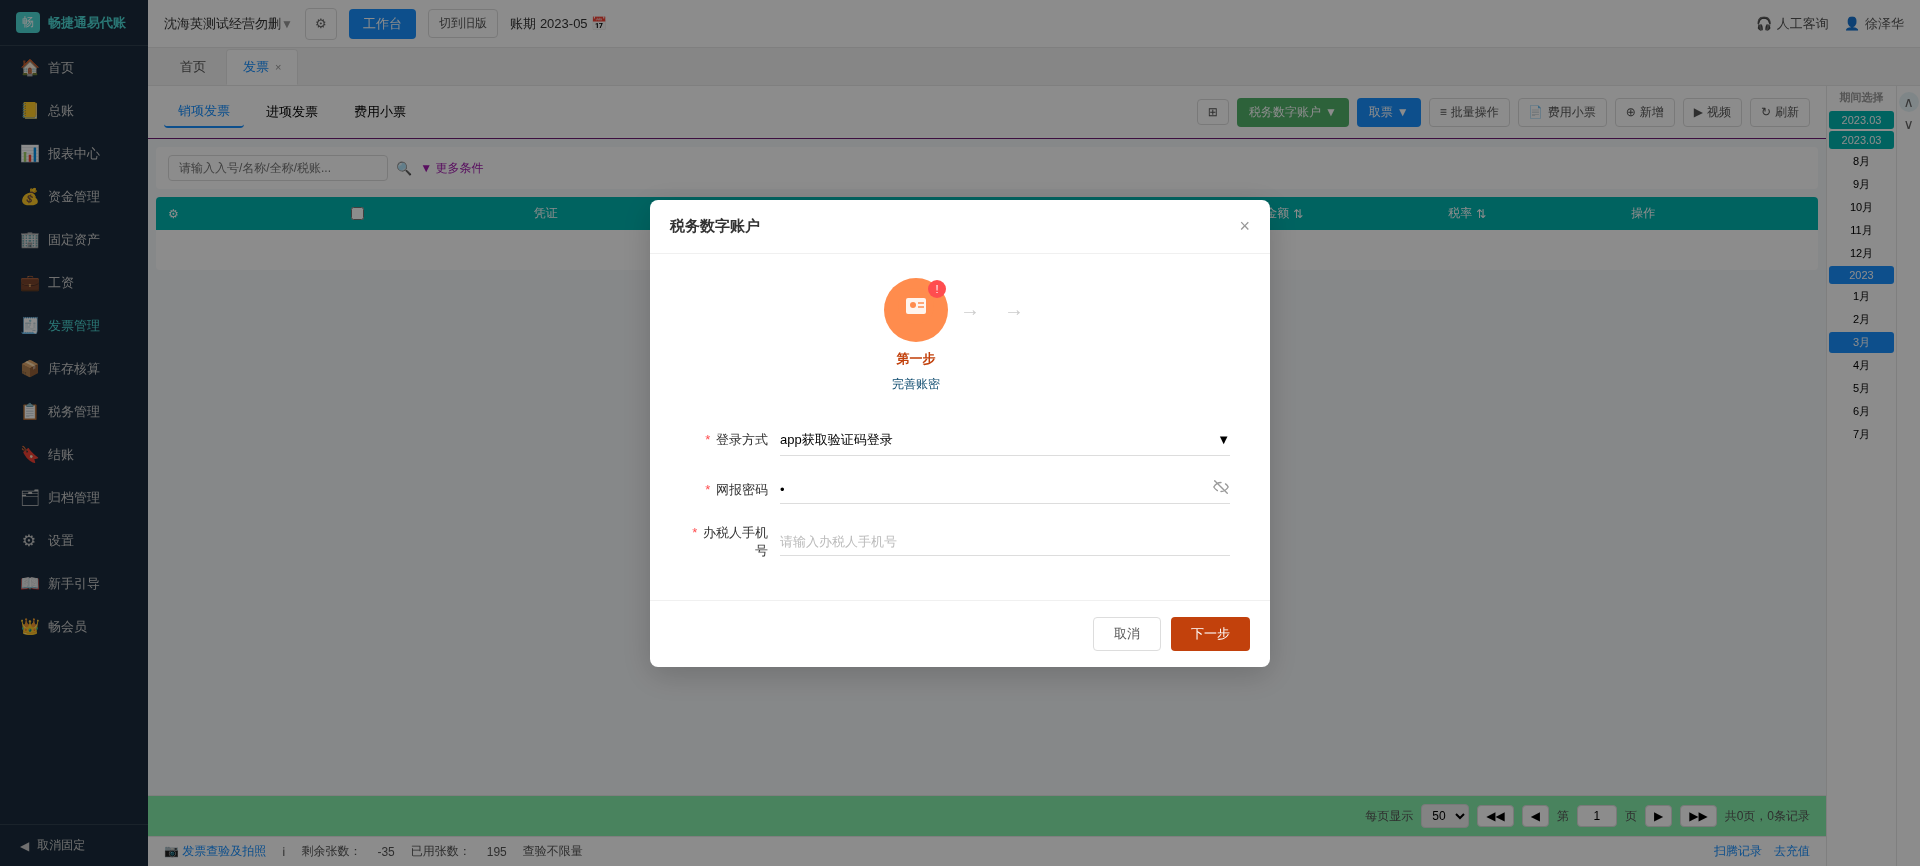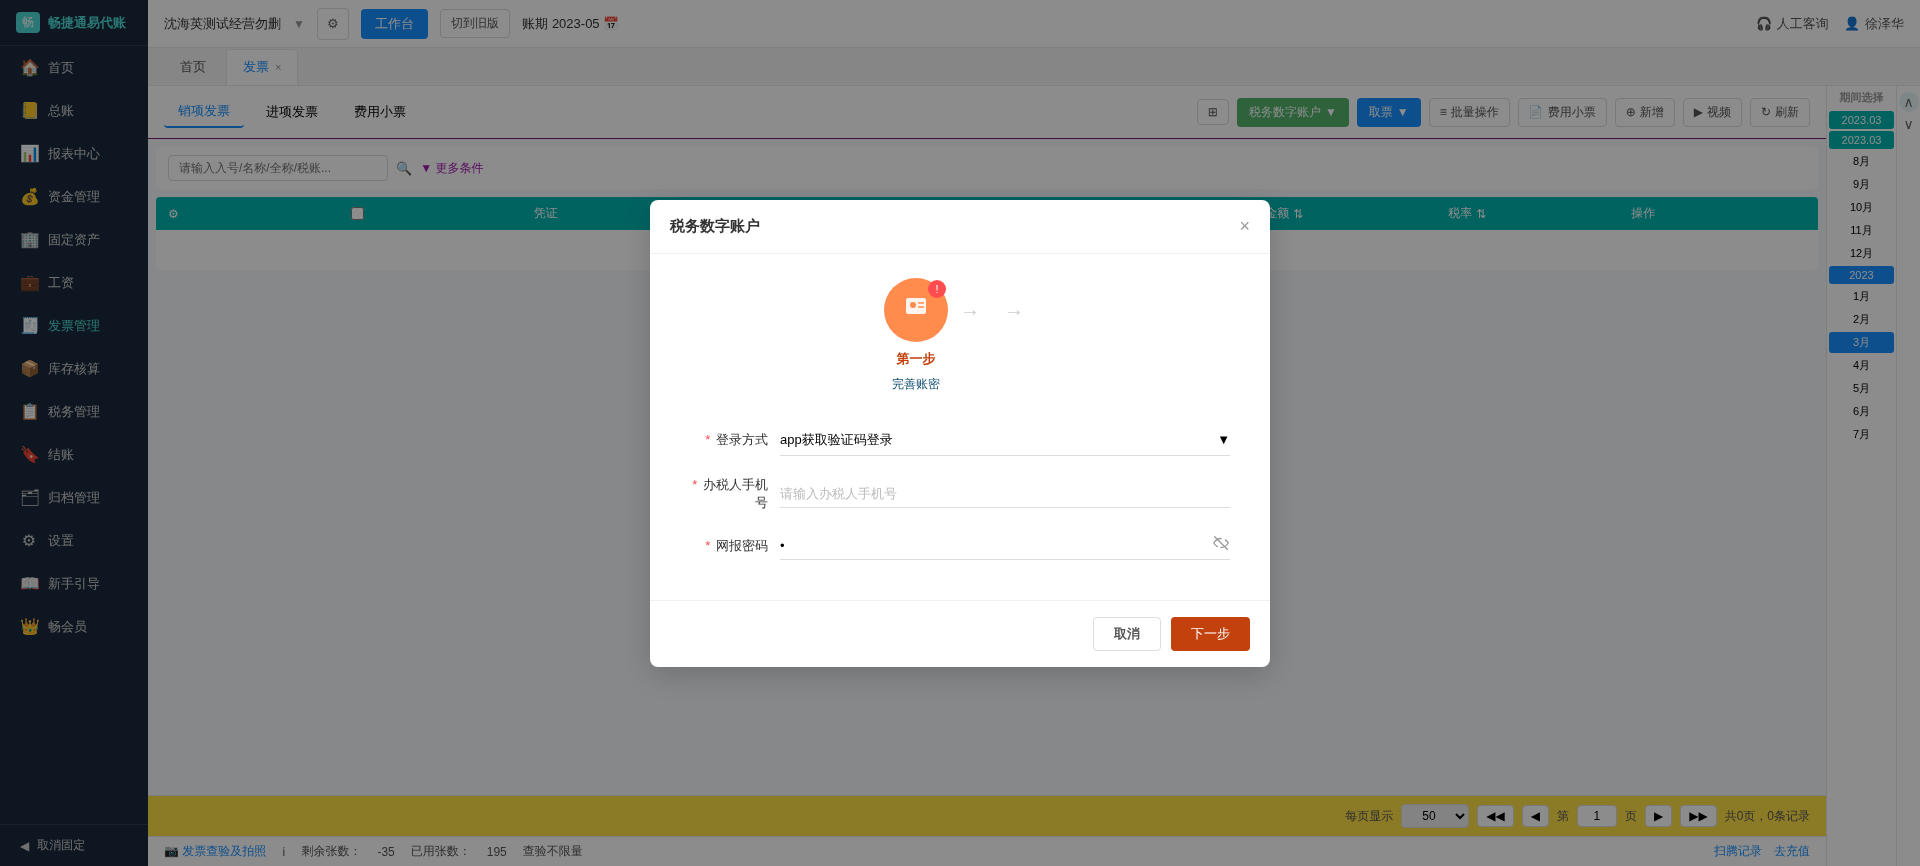--- a/index.html
+++ b/index.html
@@ -15,21 +15,21 @@
     .sidebar-item { display: flex; align-items: center; gap: 10px; padding: 12px 20px; cursor: pointer; color: #ccc; font-size: 13px; transition: background 0.2s; }
     .sidebar-item.active { color: #4dd9d5; }
     .sidebar-item .icon { font-size: 16px; width: 18px; text-align: center; }
     .sidebar-footer { padding: 12px 20px; border-top: 1px solid rgba(255,255,255,0.1); display: flex; align-items: center; gap: 8px; color: #ccc; font-size: 12px; cursor: pointer; }
 
     
     .main-area { flex: 1; display: flex; flex-direction: column; overflow: hidden; position: relative; }
 
     
     .top-header { height: 48px; background: #fff; display: flex; align-items: center; padding: 0 16px; border-bottom: 1px solid #e8e8e8; gap: 12px; z-index: 10; }
-    .company-selector { display: flex; align-items: center; gap: 12px; cursor: pointer; font-size: 13px; color: #333; }
+    .company-selector { display: flex; align-items: center; gap: 0; cursor: pointer; font-size: 13px; color: #333; }
     .company-selector .chevron { color: #999; font-size: 12px; }
     .header-icon-btn { width: 32px; height: 32px; border: 1px solid #ddd; border-radius: 4px; display: flex; align-items: center; justify-content: center; cursor: pointer; color: #666; background: #fff; }
     .workbench-btn { background: #1890ff; color: #fff; border: none; border-radius: 4px; padding: 6px 14px; cursor: pointer; font-size: 13px; }
     .switch-btn { background: #fff; border: 1px solid #ddd; border-radius: 4px; padding: 5px 10px; cursor: pointer; font-size: 12px; color: #555; }
     .period-text { font-size: 13px; color: #333; display: flex; align-items: center; gap: 4px; }
     .header-right { margin-left: auto; display: flex; align-items: center; gap: 16px; }
     .header-right-item { display: flex; align-items: center; gap: 4px; color: #555; cursor: pointer; font-size: 13px; }
 
     
     .page-tabs { background: #f5f5f5; border-bottom: 1px solid #e8e8e8; display: flex; align-items: center; padding: 0 16px; height: 38px; }
@@ -59,22 +59,22 @@
     .more-filter { font-size: 12px; color: #a21caf; cursor: pointer; }
 
     .invoice-table { width: 100%; background: #fff; border-radius: 4px; }
     .table-header { background: #00b5b0; display: flex; align-items: center; padding: 8px 12px; border-radius: 4px 4px 0 0; color: #fff; font-size: 12px; gap: 8px; }
     .table-header .th { flex: 1; display: flex; align-items: center; gap: 4px; }
     .table-header .th-small { width: 40px; text-align: center; }
     .table-header .th-icon { width: 30px; text-align: center; }
     .table-body { padding: 20px; text-align: center; color: #999; font-size: 13px; }
 
     
-    .pagination-bar { background: #fde047; padding: 8px 16px; display: flex; align-items: center; justify-content: flex-end; gap: 8px; border-top: 1px solid #e8e8e8; font-size: 12px; color: #555; }
-    .page-size-select { border: 1px solid #ddd; border-radius: 4px; padding: 3px 16px; font-size: 12px; }
+    .pagination-bar { background: #86efac; padding: 8px 16px; display: flex; align-items: center; justify-content: flex-end; gap: 8px; border-top: 1px solid #e8e8e8; font-size: 12px; color: #555; }
+    .page-size-select { border: 1px solid #ddd; border-radius: 4px; padding: 3px 6px; font-size: 12px; }
     .page-btn { border: 1px solid #ddd; border-radius: 4px; padding: 3px 8px; cursor: pointer; background: #fff; font-size: 12px; }
     .page-input { border: 1px solid #ddd; border-radius: 4px; padding: 3px 6px; font-size: 12px; width: 40px; text-align: center; }
 
     
     .bottom-bar { background: #fff; padding: 6px 16px; border-top: 1px solid #e8e8e8; display: flex; align-items: center; gap: 16px; font-size: 12px; color: #555; }
     .bottom-bar .link { color: #1890ff; cursor: pointer; }
 
     
     .modal-overlay { position: fixed; inset: 0; background: rgba(0,0,0,0.45); z-index: 1000; display: flex; align-items: center; justify-content: center; }
     .modal { background: #fff; border-radius: 8px; width: 620px; box-shadow: 0 8px 32px rgba(0,0,0,0.18); overflow: hidden; }
@@ -102,21 +102,21 @@
     .form-label .required { color: #ff4d4f; margin-right: 2px; }
     .form-control { flex: 1; }
     .form-select { width: 100%; border: none; border-bottom: 1px solid #ddd; padding: 6px 0; font-size: 13px; outline: none; background: transparent; display: flex; align-items: center; justify-content: space-between; cursor: pointer; }
     .form-input { width: 100%; border: none; border-bottom: 1px solid #ddd; padding: 6px 0; font-size: 13px; outline: none; background: transparent; }
     .form-input::placeholder { color: #bbb; }
     .password-wrapper { display: flex; align-items: center; border-bottom: 1px solid #ddd; }
     .password-input { flex: 1; border: none; padding: 6px 0; font-size: 13px; outline: none; background: transparent; }
     .password-eye { cursor: pointer; color: #999; font-size: 16px; }
 
     
-    .btn-cancel { background: #fff; border: 1px solid #ddd; border-radius: 4px; padding: 7px 20px; font-size: 13px; cursor: pointer; color: #555; font-weight: bold; }
+    .btn-cancel { background: #fff; border: 1px solid #ddd; border-radius: 4px; padding: 7px 20px; font-size: 13px; cursor: pointer; color: #555; }
     .btn-next { background: #c2410c; border: none; border-radius: 4px; padding: 7px 20px; font-size: 13px; cursor: pointer; color: #fff; }
   </style>
 </head>
 <body>
 
 <div class="app-container">
 
   <div class="sidebar">
     <div class="sidebar-logo">
       <span style="background:#4dd9d5;color:#fff;border-radius:4px;padding:2px 6px;font-size:12px;">畅</span>
@@ -423,46 +423,46 @@
           <div class="form-select">
             <span>app获取验证码登录</span>
             <span>▼</span>
           </div>
         </div>
       </div>
 
       <div class="form-item">
         <div class="form-label">
           <span class="required">*</span>
-          <span>办税人手机号</span>
-        </div>
-        <div class="form-control">
-          <input type="text" class="form-input" placeholder="请输入办税人手机号" style="">
-        </div>
-      </div>
-
-      <div class="form-item">
-        <div class="form-label">
-          <span class="required">*</span>
           <span>网报密码</span>
         </div>
         <div class="form-control">
           <div class="password-wrapper">
             <input type="password" class="password-input" value="a" style="">
             <span class="password-eye">
               
               <svg width="18" height="18" viewBox="0 0 20 20" fill="none">
                 <path d="M3 3l14 14" stroke="#999" stroke-width="1.5" stroke-linecap="round"></path>
                 <path d="M10 5C5 5 2 10 2 10s1.5 2.5 4 4" stroke="#999" stroke-width="1.5" stroke-linecap="round" fill="none"></path>
                 <path d="M10 15c5 0 8-5 8-5s-1-2-3-3.5" stroke="#999" stroke-width="1.5" stroke-linecap="round" fill="none"></path>
               </svg>
             </span>
           </div>
         </div>
       </div>
+
+      <div class="form-item">
+        <div class="form-label">
+          <span class="required">*</span>
+          <span>办税人手机号</span>
+        </div>
+        <div class="form-control">
+          <input type="text" class="form-input" placeholder="请输入办税人手机号" style="">
+        </div>
+      </div>
     </div>
 
     <div class="modal-footer">
       <button class="btn-cancel">取消</button>
       <button class="btn-next">下一步</button>
     </div>
   </div>
 </div>
 
 </body></html>

